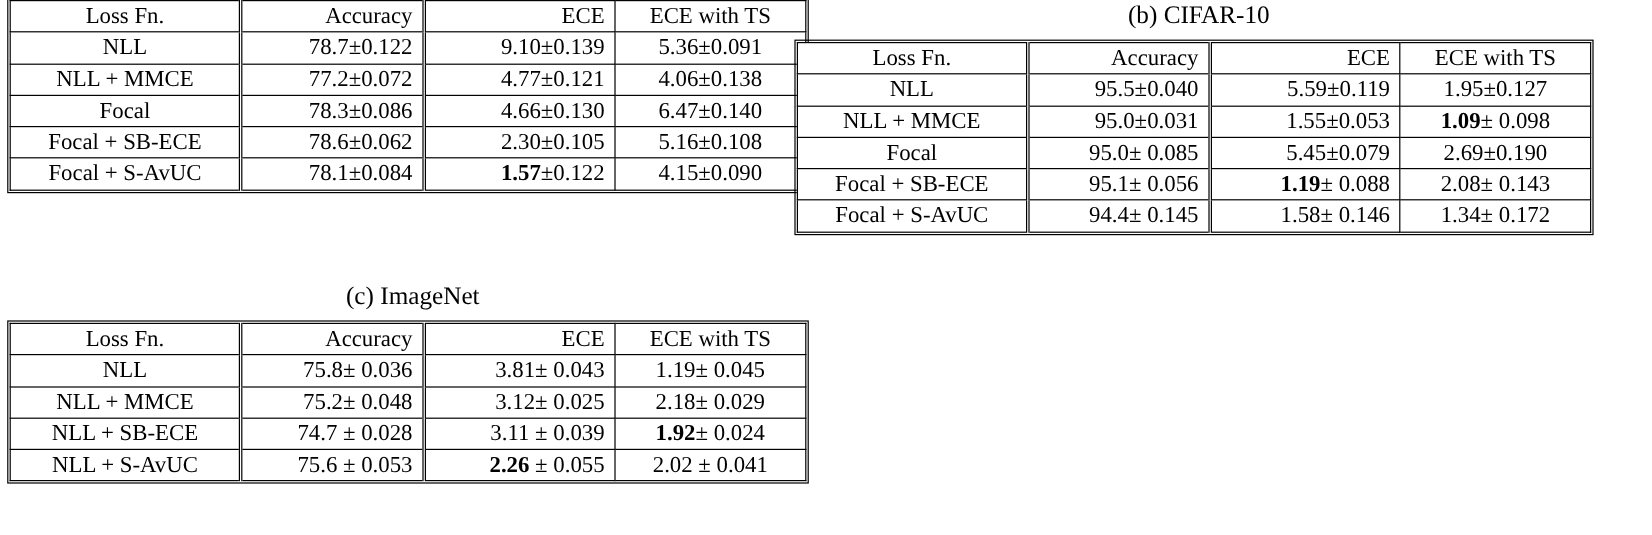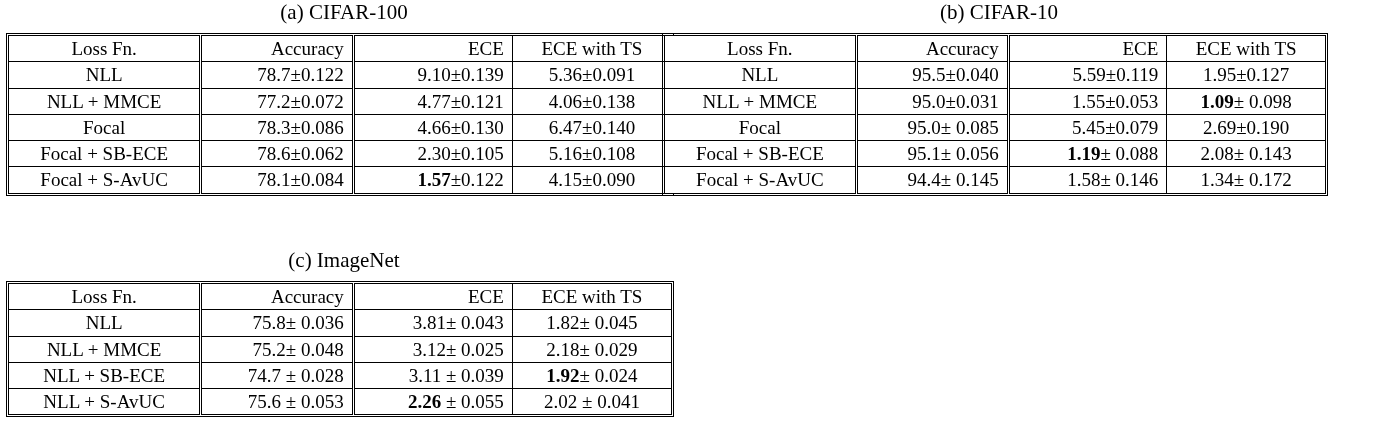--- a/index.html
+++ b/index.html
@@ -47,33 +47,32 @@
   }
   
   table.restable td.dsep, table.restable th.dsep {
     border-left: 3px double #000000;
     text-align: right;
   }
   .b { font-weight: bold; }
   
   #panel-a { left: 8px; top: 0px; width: 672px; }
   #panel-b { left: 664px; top: 0px; width: 670px; }
-  #panel-c { left: 8px; top: 248px; width: 672px; }
+  #panel-c { left: 8px; top: 234px; width: 672px; }
   #panel-a table, #panel-c table { width: 664px; }
   #panel-b table { width: 662px; }
   .col-loss { width: 29%; }
   .col-acc  { width: 23%; }
   .col-ece  { width: 24%; }
   .col-ts   { width: 24%; margin-left: 15px; }
 </style>
 </head>
 <body>
 
 <div class="panel" id="panel-a">
-  <div class="caption">(a) CIFAR-100</div>
   <table class="restable">
     <thead>
       <tr>
         <th class="col-loss">Loss Fn.</th>
         <th class="col-acc dsep">Accuracy</th>
         <th class="col-ece dsep">ECE</th>
         <th class="col-ts">ECE with TS</th>
       </tr>
     </thead>
     <tbody>
@@ -166,21 +165,21 @@
         <th class="col-acc dsep">Accuracy</th>
         <th class="col-ece dsep">ECE</th>
         <th class="col-ts">ECE with TS</th>
       </tr>
     </thead>
     <tbody>
         <tr>
           <td class="col-loss">NLL</td>
           <td class="col-acc dsep">75.8± 0.036</td>
           <td class="col-ece dsep">3.81± 0.043</td>
-          <td class="col-ts">1.82± 0.045</td>
+          <td class="col-ts">1.19± 0.045</td>
         </tr>
         <tr>
           <td class="col-loss">NLL + MMCE</td>
           <td class="col-acc dsep">75.2± 0.048</td>
           <td class="col-ece dsep">3.12± 0.025</td>
           <td class="col-ts">2.18± 0.029</td>
         </tr>
         <tr>
           <td class="col-loss">NLL + SB-ECE</td>
           <td class="col-acc dsep">74.7 ± 0.028</td>

